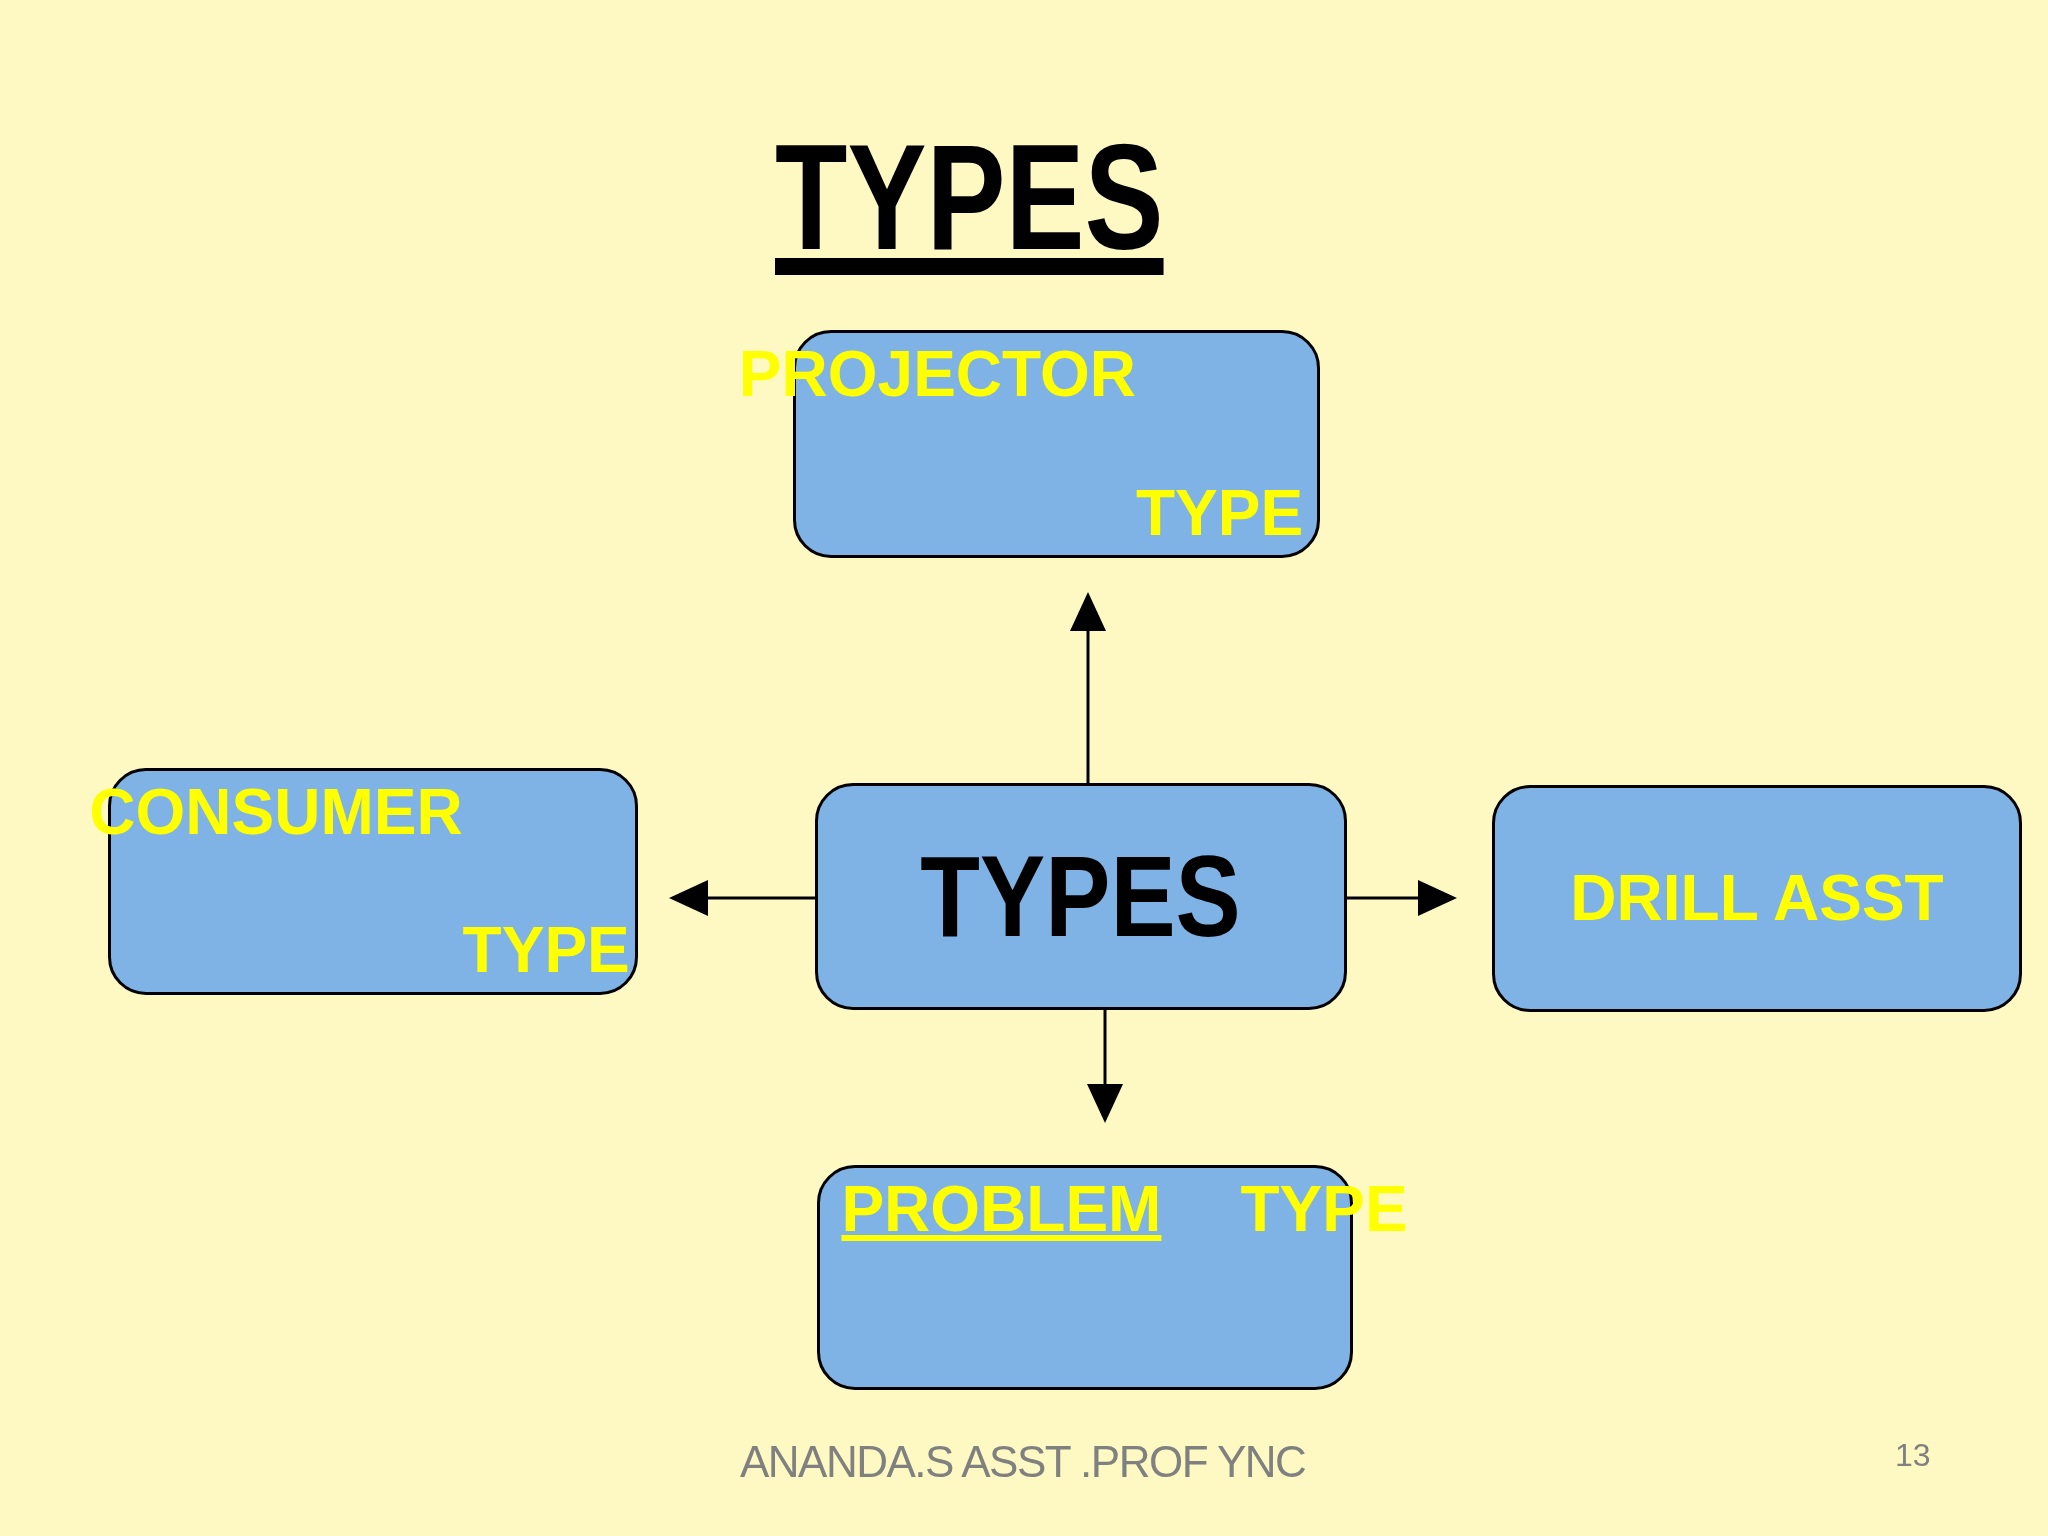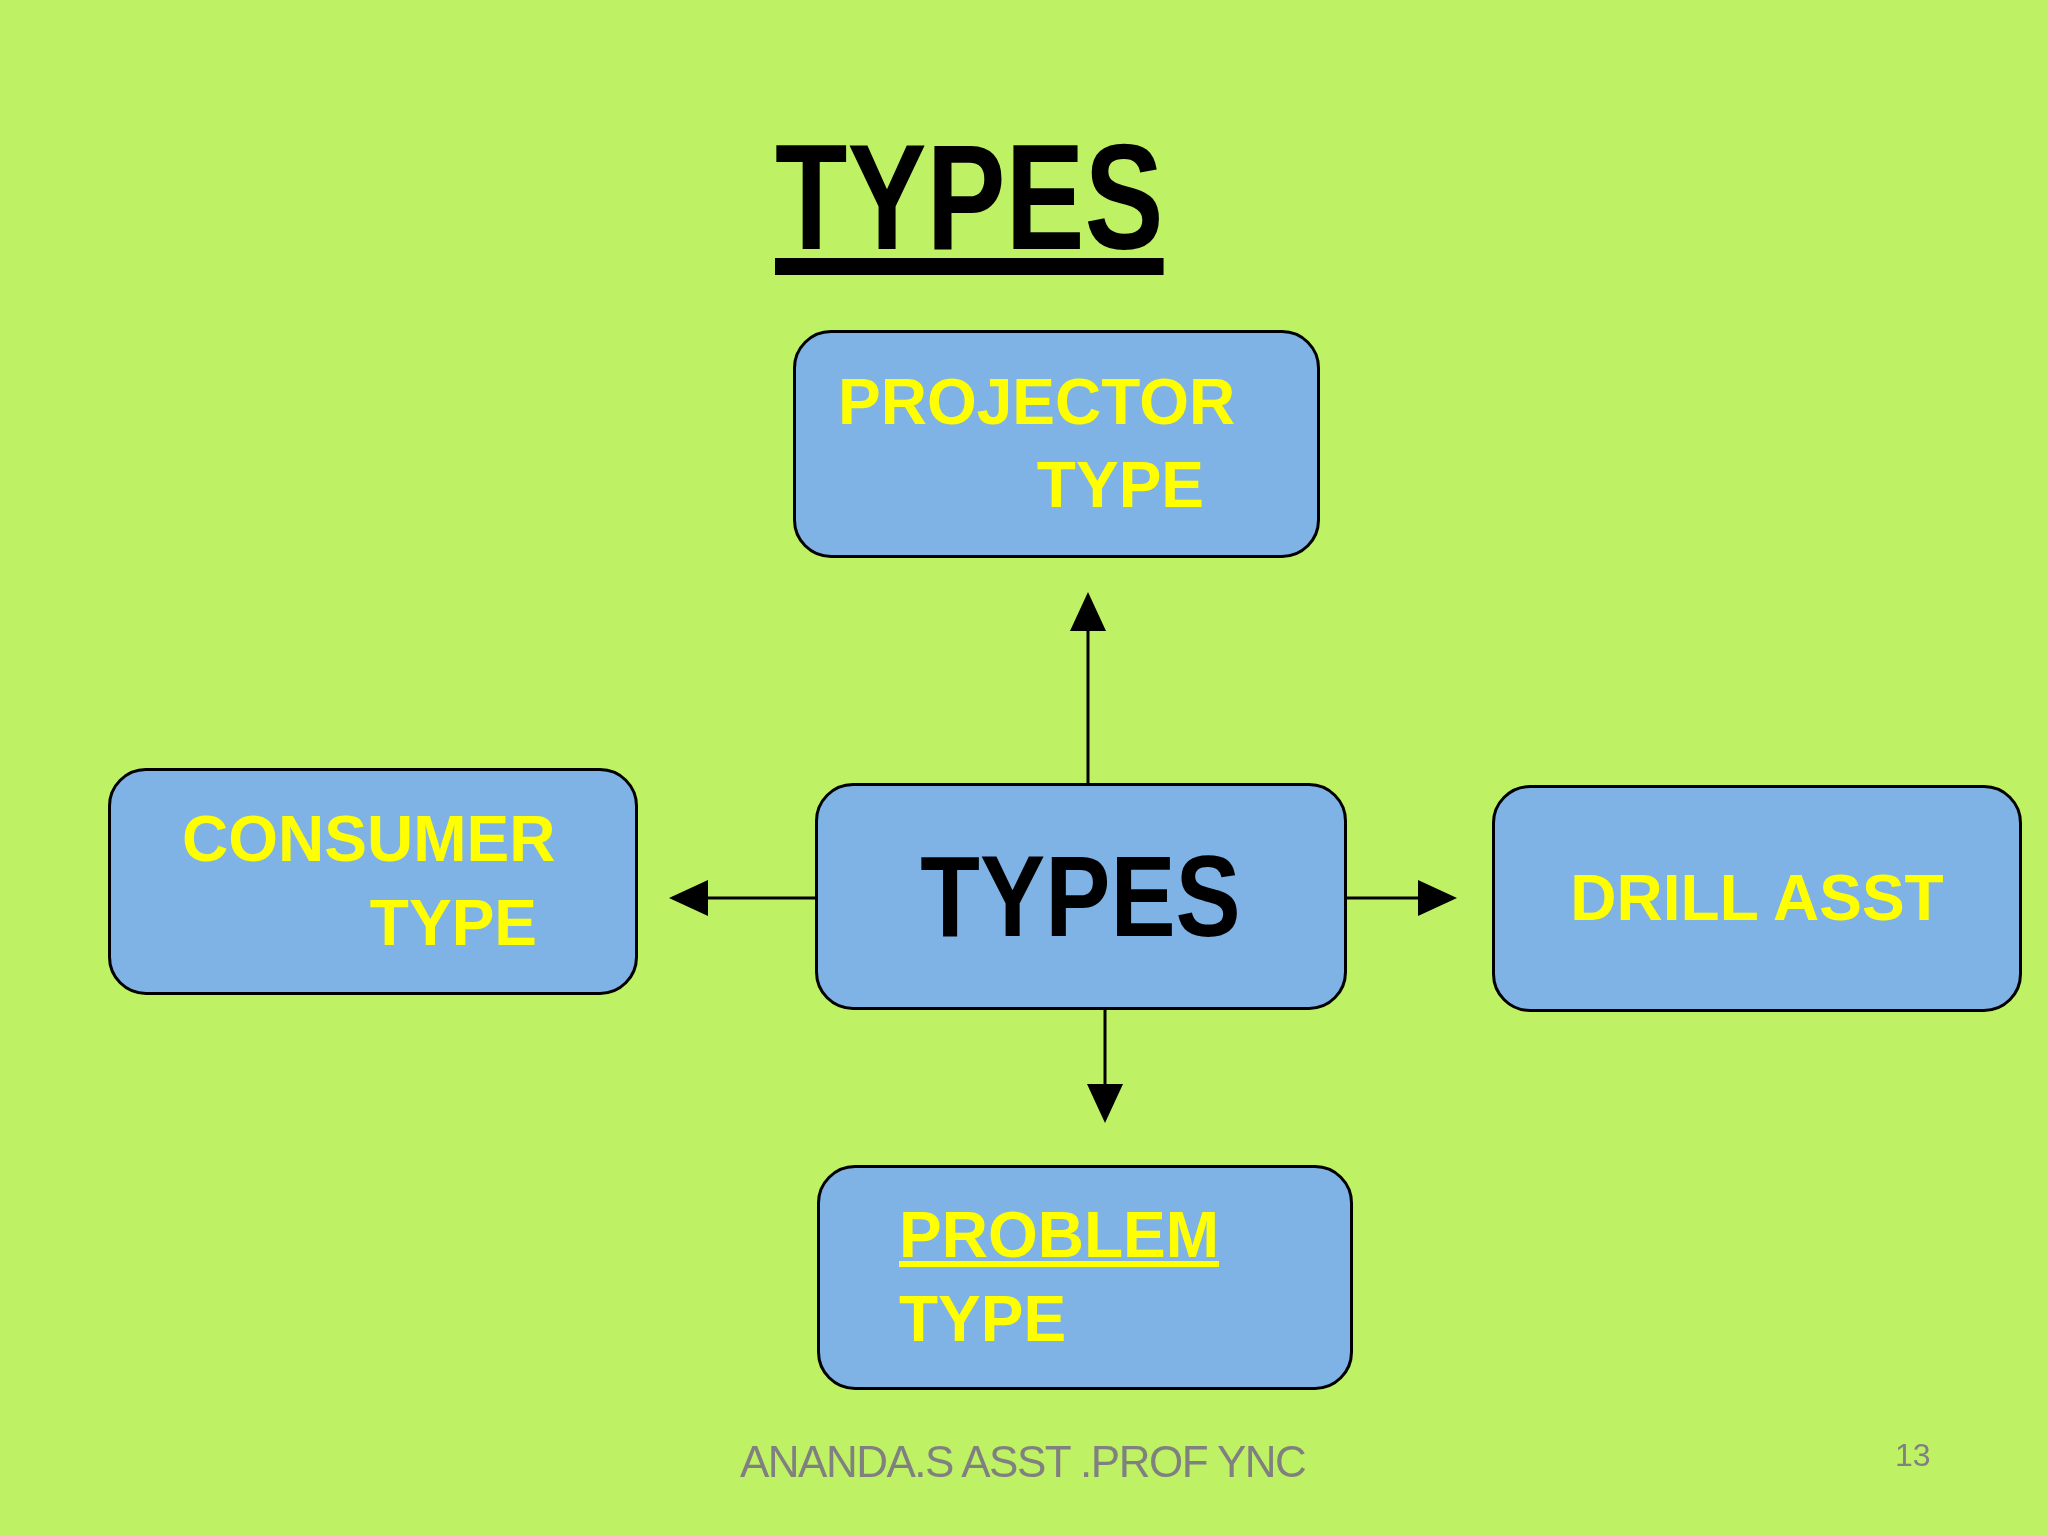--- a/index.html
+++ b/index.html
@@ -1,19 +1,19 @@
 <!DOCTYPE html>
 <html><head>
 <meta charset="utf-8">
 <style>
   html,body{margin:0;padding:0;background:#ffffff;}
   body{width:2048px;height:1536px;position:relative;overflow:hidden;
        font-family:"Liberation Sans","DejaVu Sans",sans-serif;}
 
-  .slide{position:absolute;inset:0;background:#bef264;}
+  .slide{position:absolute;inset:0;background:#fef9c3;}
 
   
   .title{
     position:absolute;left:775px;top:122px;
     font-size:150px;line-height:1.0;font-weight:bold;color:#000000;
     white-space:nowrap;
   }
   .title .ttl-inner{
     display:inline-block;
     transform:scaleX(0.79);transform-origin:0 50%;
@@ -22,21 +22,21 @@
     text-underline-offset:9px;
   }
 
   
   .node{
     position:absolute;
     background:#7FB2E5;
     border:3px solid #000000;
     border-radius:38px;
     box-sizing:border-box;
-    display:flex;flex-direction:column;justify-content:center;
+    display:flex;flex-direction:row;justify-content:center;
     color:#FFFF00;font-weight:bold;font-size:64px;line-height:1.3;
     white-space:nowrap;
   }
   .node-top   {left:793px; top:330px;  width:527px;height:228px;}
   .node-left  {left:108px; top:768px;  width:530px;height:227px;}
   .node-center{left:815px; top:783px;  width:532px;height:227px;align-items:center;}
   .node-right {left:1492px;top:785px;  width:530px;height:227px;align-items:center;}
   .node-bottom{left:817px; top:1165px; width:536px;height:225px;}
 
   .node-top .l1   {align-self:flex-start;margin-left:42px;}

